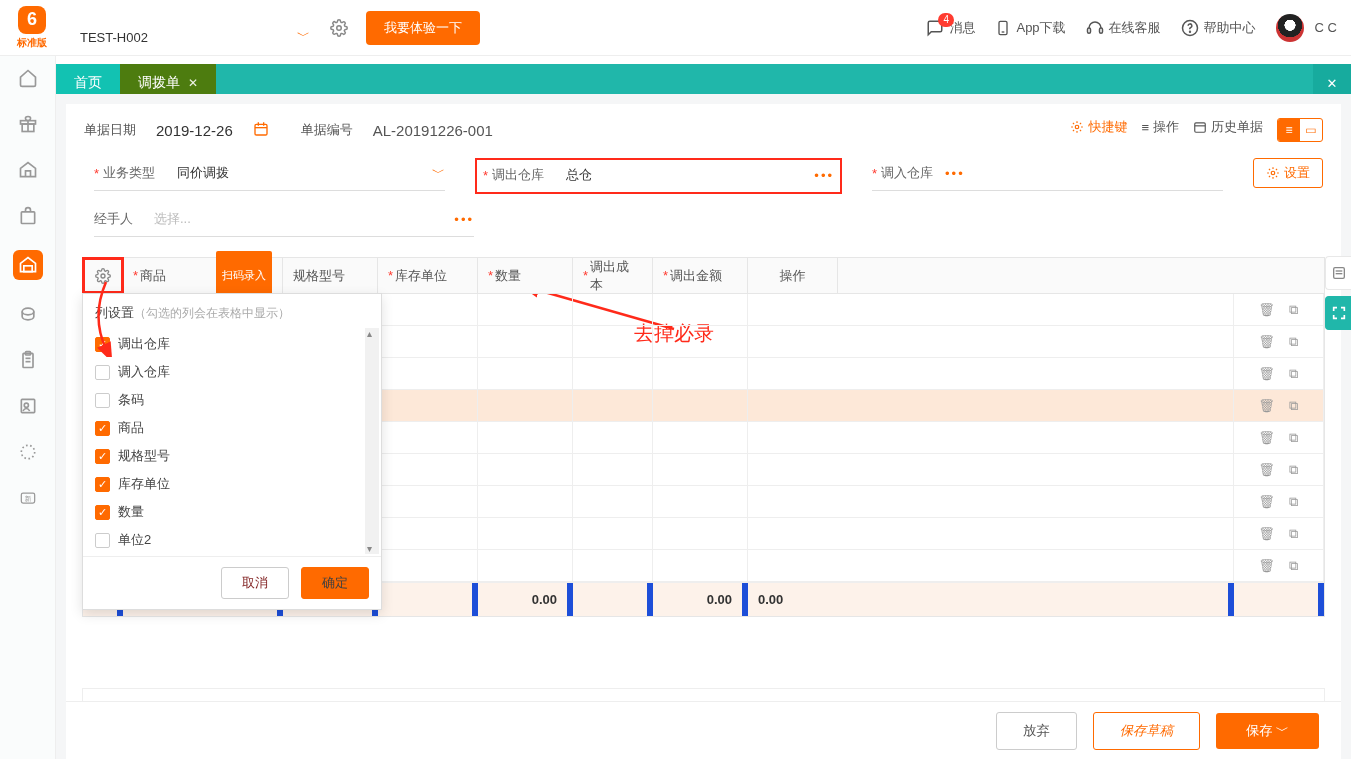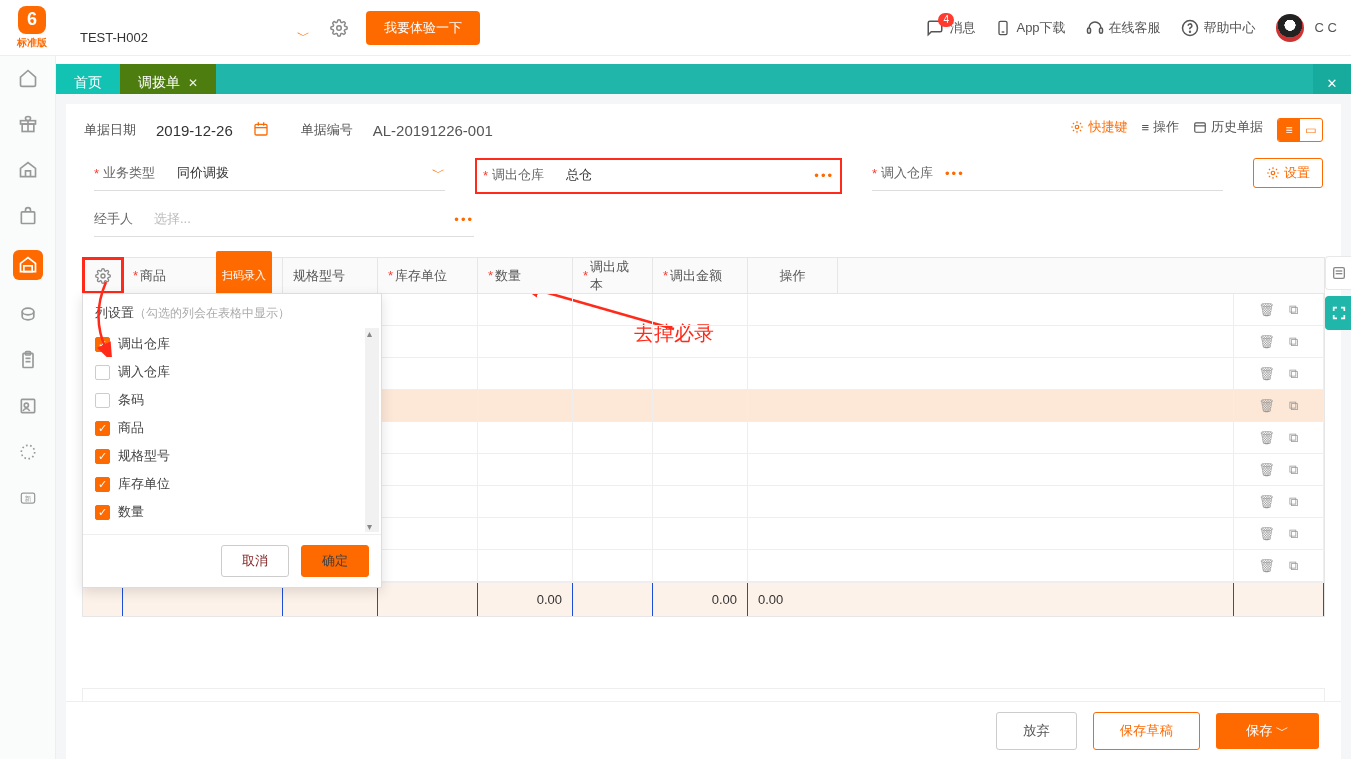--- a/index.html
+++ b/index.html
@@ -69,21 +69,21 @@
 .ghd .gear.marked { outline:3px solid #ff2a1a; outline-offset:-2px;}
 .scan-tag { background:#ff6a00; color:#fff; font-size:11px; padding:17px 6px; border-radius:2px; margin-left:auto;}
 .c-w { flex:0 0 auto;}
 .w-gear{width:40px;} .w-prod{width:160px;} .w-spec{width:95px;} .w-unit{width:100px;} .w-qty{width:95px;} .w-cost{width:80px;} .w-amt{width:95px;} .w-avail{flex:1;} .w-ops{width:90px;}
 .gbody .row { display:flex; height:32px; border-bottom:1px solid #eee;}
 .gbody .row:nth-child(4){ background:#fde8d8;}
 .gbody .row .c { border-right:1px solid #eee; display:flex; align-items:center; justify-content:flex-end; padding:0 10px; font-size:13px;}
 .gbody .row .c.w-ops { justify-content:center; gap:14px; color:#999;}
 .gbody .row .c.w-ops span { cursor:pointer;}
 .gfoot { display:flex; height:34px; background:#fdf2ea; border-top:1px solid #eee;}
-.gfoot .c { border-right:1px solid #1d4ed8; display:flex; align-items:center; justify-content:flex-end; padding:0 10px; font-size:13px; font-weight:normal;text-align:right;}
+.gfoot .c { border-right:6px solid #1d4ed8; display:flex; align-items:center; justify-content:flex-end; padding:0 10px; font-size:13px; font-weight:bold;text-align:right;}
 
 .colset { position:absolute; left:0; top:36px; width:300px; background:#fff; border:1px solid #ddd; box-shadow:0 4px 12px rgba(0,0,0,.12); z-index:20;}
 .colset-hd { padding:10px 12px 4px 12px; color:#444; font-size:13px;}
 .colset-hd .hint{ color:#aaa; font-size:12px;}
 .colset-list { max-height:230px; overflow-y:auto; padding:4px 4px 8px 12px; position:relative;}
 .colset-item { display:flex; align-items:center; gap:8px; padding:5px 0; color:#444; font-size:13px; cursor:pointer;}
 .cbx { width:15px; height:15px; border:1px solid #ccc; border-radius:2px; display:inline-flex; align-items:center; justify-content:center; font-size:11px; color:#fff;}
 .cbx.on { background:#ff6a00; border-color:#ff6a00;}
 .colset-scrl { position:absolute; right:2px; top:2px; bottom:2px; width:14px; background:#f1f1f1;}
 .colset-scrl::before{content:"▴"; position:absolute; top:0; left:2px; font-size:10px; color:#888;}
@@ -94,21 +94,21 @@
 .btn-pri { background:#ff6a00; border:1px solid #ff6a00; color:#404040;}
 .colset-arrow { position:absolute; left:4px; top:20px; pointer-events:none; z-index:25;}
 
 .remark { margin:14px 16px 0 16px; border:1px solid #eee; display:flex; align-items:center; padding:12px 16px; gap:14px;}
 .remark .ic { color:#20b7aa; display:flex; flex-direction:column; align-items:center; font-size:11px; gap:4px;}
 .remark .ic svg { display:block;}
 .remark input { border:none; outline:none; flex:1; font-size:13px; color:#333;}
 .remark input::placeholder{color:#bbb;}
 
 .fbar { position:absolute; left:0; right:0; bottom:0; height:58px; border-top:1px solid #eee; background:#fff; display:flex; align-items:center; justify-content:flex-end; padding:0 22px; gap:16px;}
-.fbar .btn-draft { border:1px solid #ff6a00; color:#ff6a00; background:#fff; padding:9px 26px; border-radius:3px; cursor:pointer;}
+.fbar .btn-draft { border:1px solid #ff6a00; color:#ff6a00; background:#fff; padding:9px 26px; border-radius:3px; cursor:pointer;font-style:italic;}
 .fbar .btn-save { background:#ff6a00; color:#fff; border:none; padding:9px 30px; border-radius:3px; cursor:pointer; display:flex; align-items:center; gap:3px;}
 .fbar .btn-discard { border:1px solid #ccc; background:#fff; color:#555; padding:9px 26px; border-radius:3px; cursor:pointer;}
 
 .float { position:absolute; right:0; top:256px; width:26px; height:34px; background:#fff; border:1px solid #e8e8e8; border-right:none; display:flex; align-items:center; justify-content:center; color:#888; border-radius:4px 0 0 4px; cursor:pointer;}
 .float.fs { top:296px; background:#20b7aa; color:#fff; border-color:#20b7aa;}
 
 .svg{display:inline-block;vertical-align:middle;}
 </style>
 </head>
 <body>
@@ -539,20 +539,24 @@
                 <span>规格型号</span>
               </div>
               <div class="colset-item">
                 <span class="cbx on">✓</span>
                 <span>库存单位</span>
               </div>
               <div class="colset-item">
                 <span class="cbx on">✓</span>
                 <span>数量</span>
               </div>
+              <div class="colset-item">
+                <span class="cbx"></span>
+                <span>单位2</span>
+              </div>
             </div>
         </div>
         <div class="colset-ft">
           <button class="btn btn-def">取消</button>
           <button class="btn btn-pri">确定</button>
         </div>
       </div>
     </div>
 
     <div class="remark">

